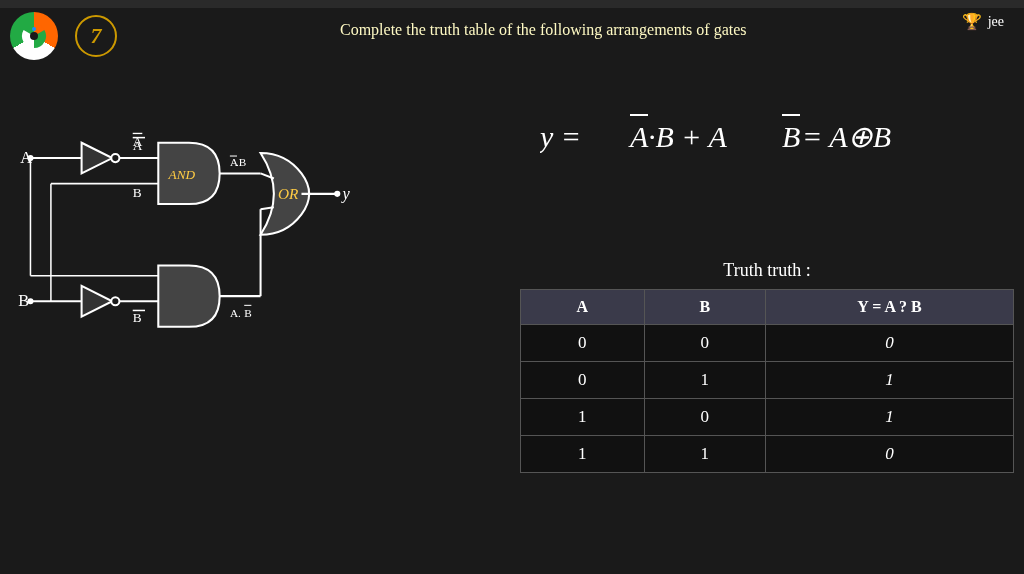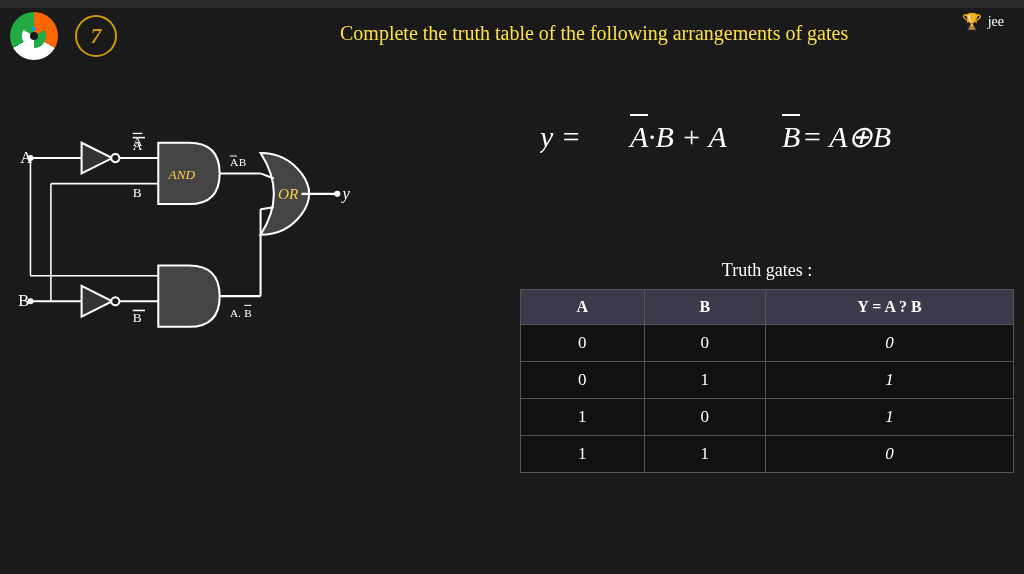--- a/index.html
+++ b/index.html
@@ -74,22 +74,22 @@
       color: #fff;
       font-size: 16px;
     }
 
     
     .question-text {
       position: absolute;
       top: 18px;
       left: 340px;
       right: 100px;
-      font-size: 20px;
-      color: #fde047;
+      font-size: 16px;
+      color: #fef9c3;
       line-height: 1.5;
     }
 
     
     .formula-area {
       position: absolute;
       top: 105px;
       left: 540px;
       right: 20px;
       font-size: 26px;
@@ -257,21 +257,21 @@
     <text x="108" y="42" fill="white" font-size="30" font-family="Georgia" font-style="italic">·B + A</text>
 
     <text x="242" y="42" fill="white" font-size="30" font-family="Georgia" font-style="italic">B</text>
     <line x1="242" y1="10" x2="260" y2="10" stroke="white" stroke-width="2"></line>
 
     <text x="262" y="42" fill="white" font-size="30" font-family="Georgia" font-style="italic"> = A⊕B</text>
   </svg>
 </div>
 
 <div class="truth-table-section">
-  <div class="truth-table-title">Truth gates :</div>
+  <div class="truth-table-title">Truth truth :</div>
   <table class="truth-table">
     <thead>
       <tr>
         <th>A</th>
         <th>B</th>
         <th>Y = A ? B</th>
       </tr>
     </thead>
     <tbody>
       <tr>

